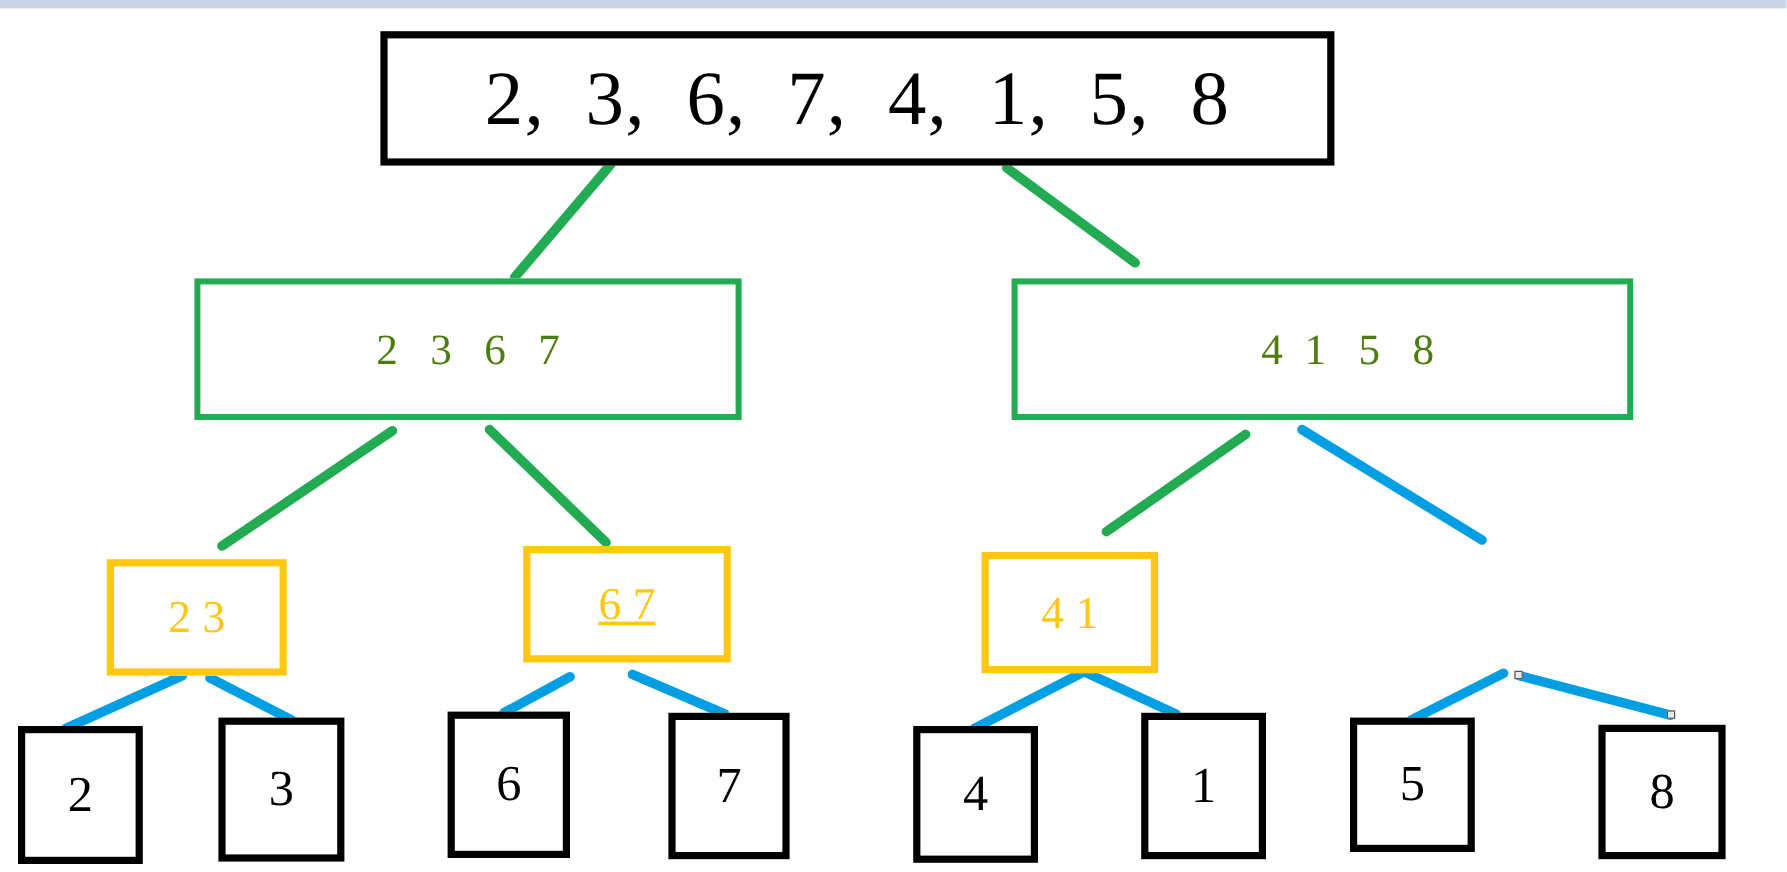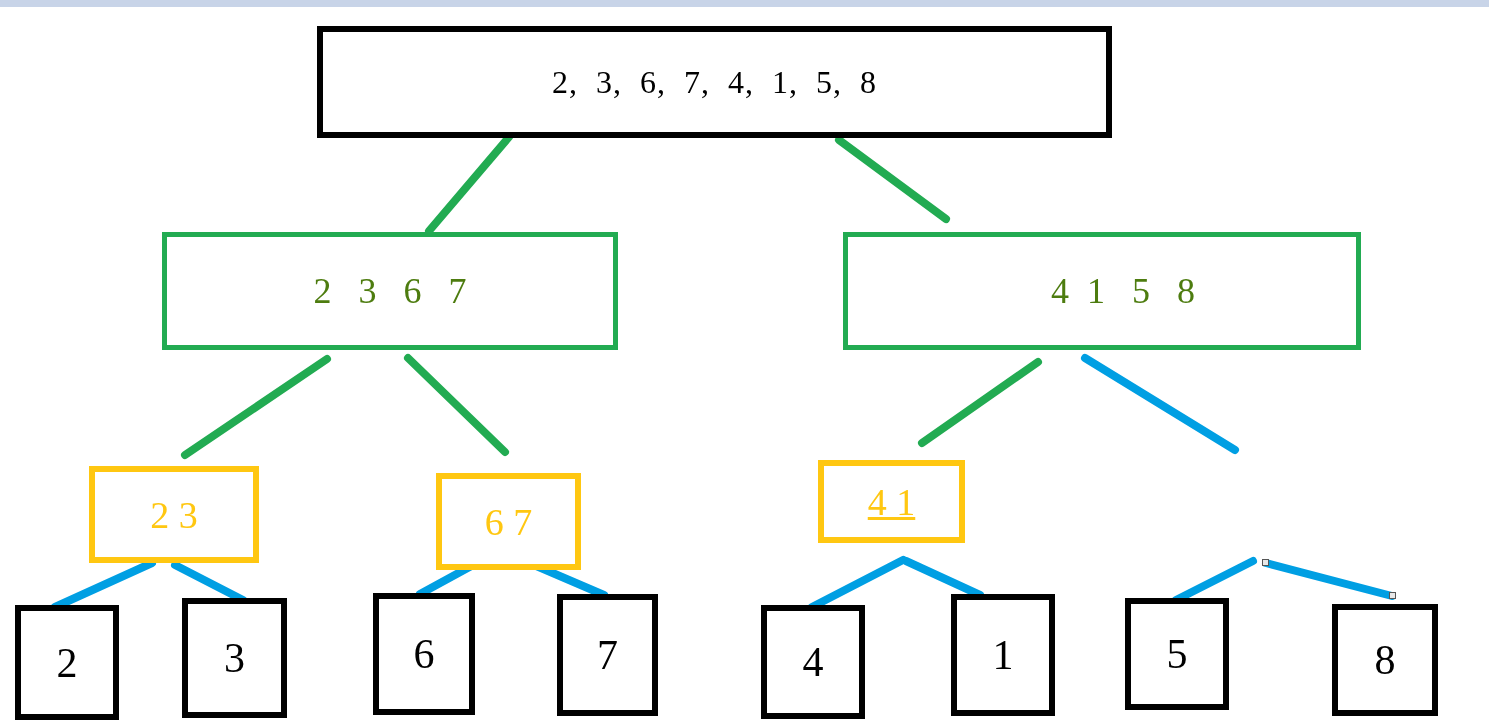--- a/index.html
+++ b/index.html
@@ -42,21 +42,21 @@
     background: #ffffff;
     display: flex;
     align-items: center;
     justify-content: center;
     white-space: pre;
     line-height: 1;
   }
   .node-root {
     border: 6px solid #000000;
     color: #000000;
-    font-size: 32px;
+    font-size: 64px;
     letter-spacing: 1px;
   }
   .node-green {
     border: 5px solid #22ab52;
     color: #4d7c0f;
     font-size: 36px;
   }
   .node-yellow {
     border: 6px solid #ffc711;
     color: #ffc711;
@@ -116,25 +116,25 @@
 
   <div class="handle" style="left:1262px; top:559px;"></div>
   <div class="handle" style="left:1389px; top:592px;"></div>
 
   <div class="node node-root" style="left:317px; top:26px; width:795px; height:112px;">2,  3,  6,  7,  4,  1,  5,  8</div>
 
   <div class="node node-green" style="left:162px; top:232px; width:456px; height:118px;">2   3   6   7</div>
 
   <div class="node node-green" style="left:843px; top:232px; width:518px; height:118px;padding-left:42px;">4  1   5   8</div>
 
-  <div class="node node-yellow" style="left:89px; top:466px; width:170px; height:97px;">2 3</div>
+  <div class="node node-yellow" style="left:89px; top:466px; width:150px; height:97px;">2 3</div>
 
-  <div class="node node-yellow" style="left:436px; top:473px; width:145px; height:97px;">6 7</div>
+  <div class="node node-yellow" style="left:436px; top:455px; width:173px; height:97px;text-decoration:underline;">6 7</div>
 
-  <div class="node node-yellow" style="left:818px; top:460px; width:147px; height:83px;text-decoration:underline;">4 1</div>
+  <div class="node node-yellow" style="left:818px; top:460px; width:147px; height:101px;">4 1</div>
 
 
   <div class="node node-leaf" style="left:15px; top:605px; width:104px; height:115px;">2</div>
 
   <div class="node node-leaf" style="left:182px; top:598px; width:105px; height:120px;">3</div>
 
   <div class="node node-leaf" style="left:373px; top:593px; width:102px; height:122px;">6</div>
 
   <div class="node node-leaf" style="left:557px; top:594px; width:101px; height:122px;">7</div>
 

